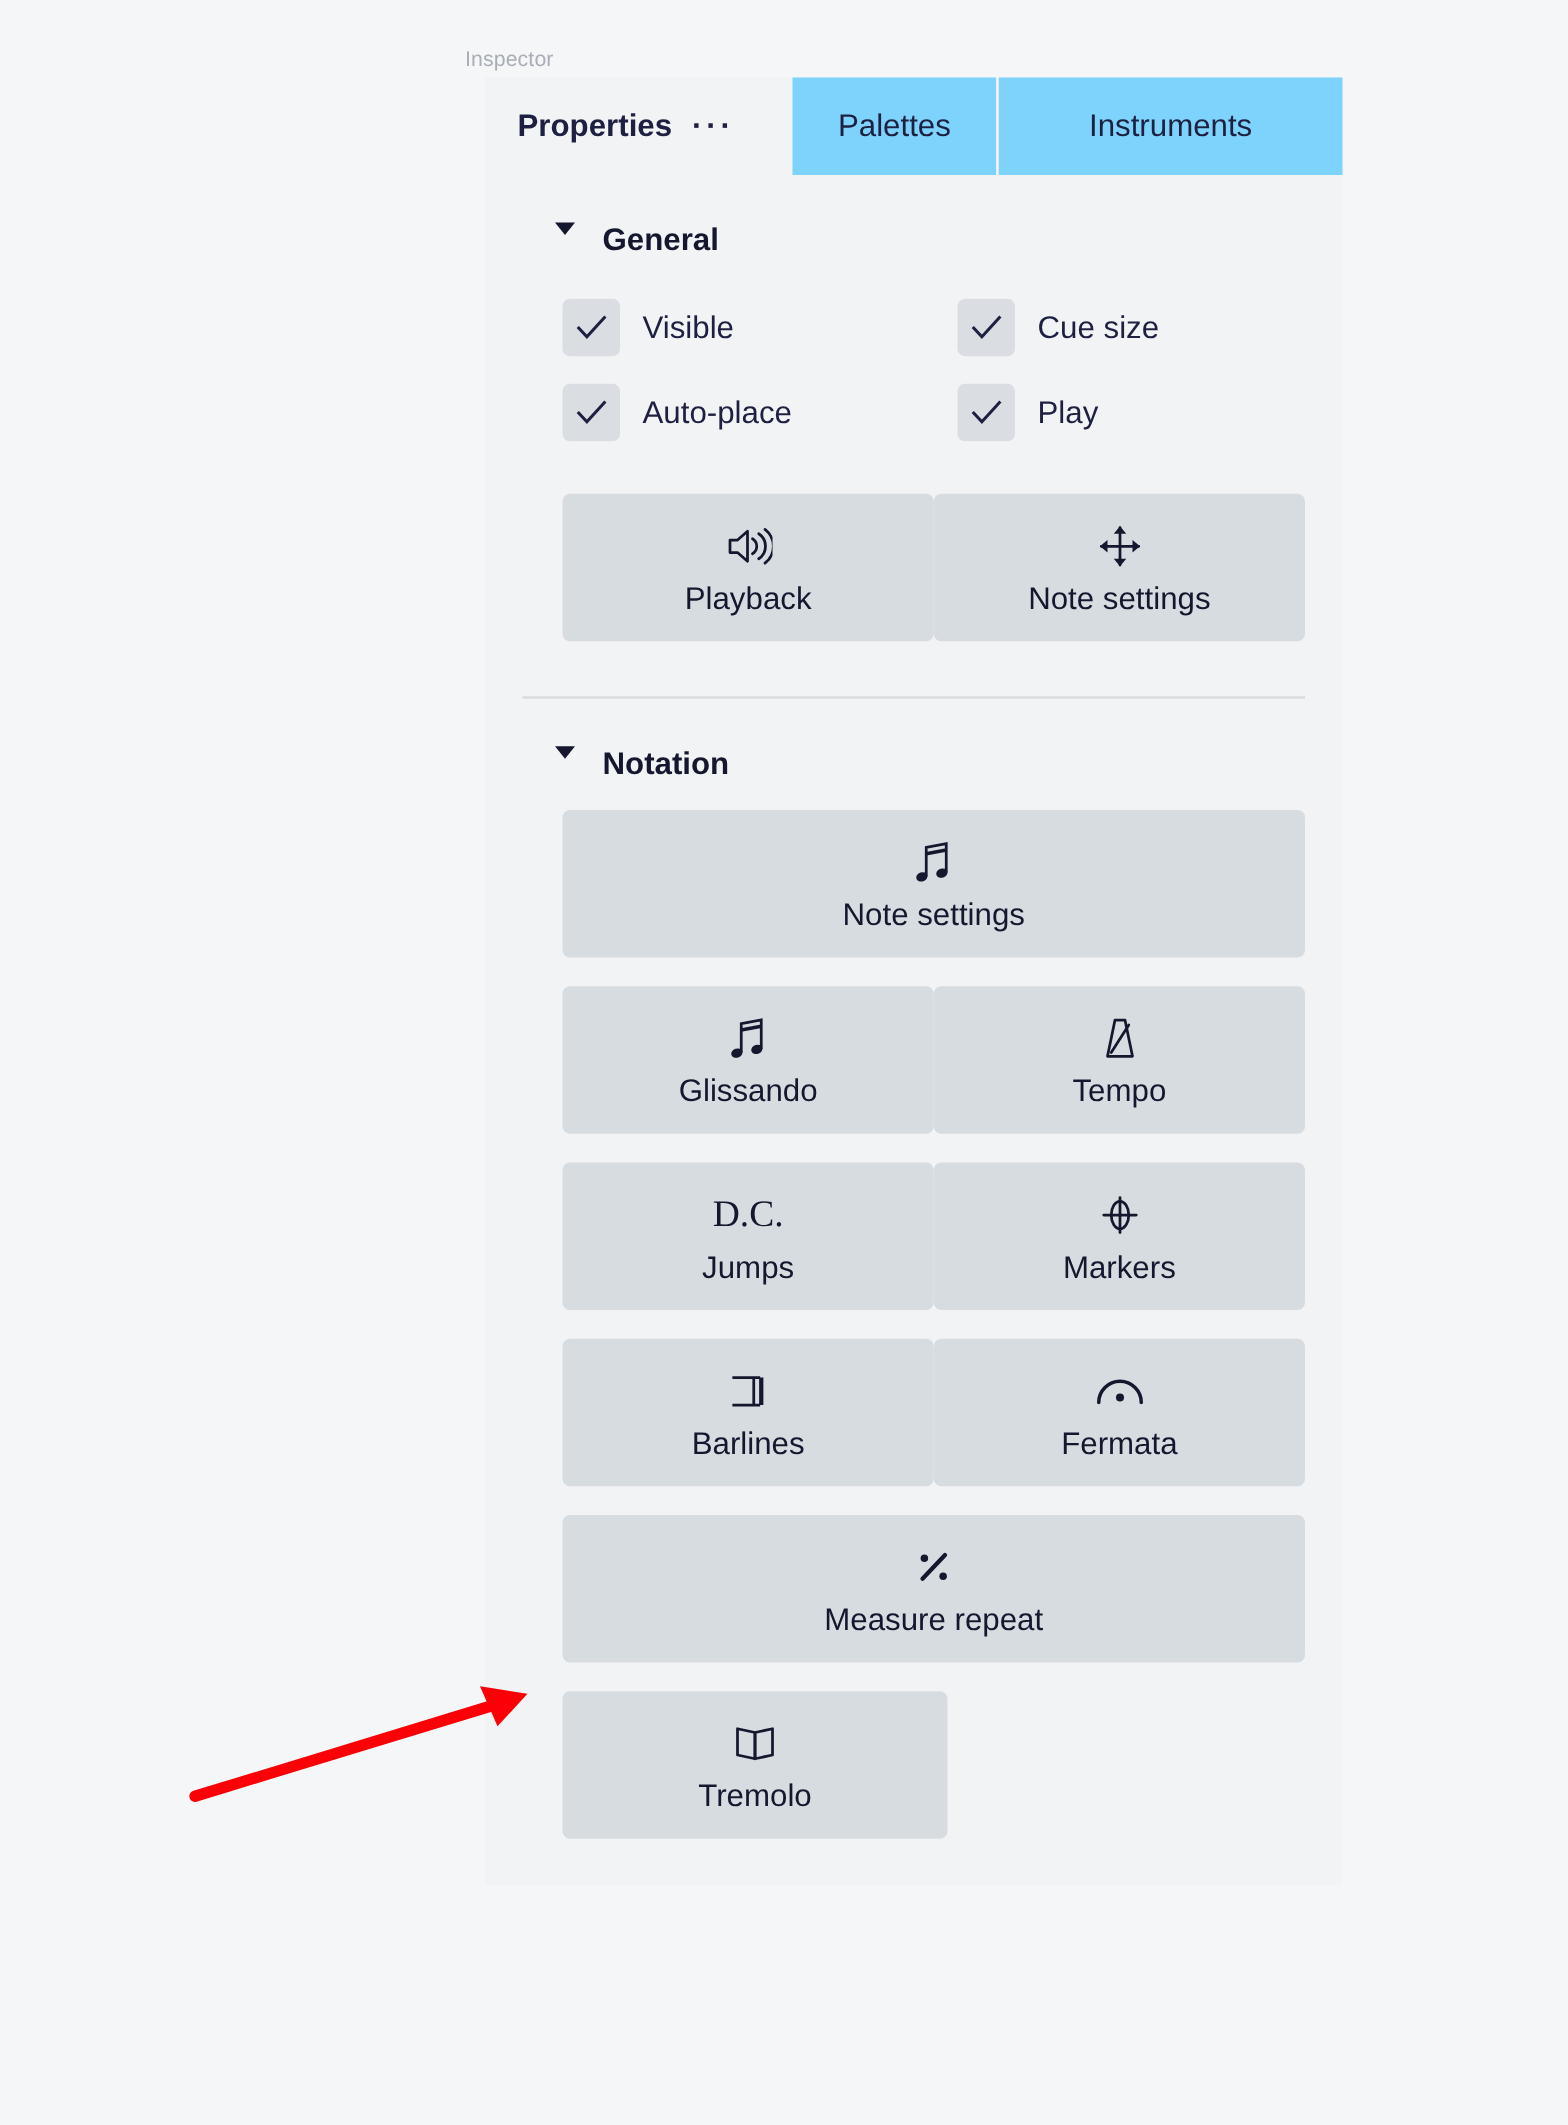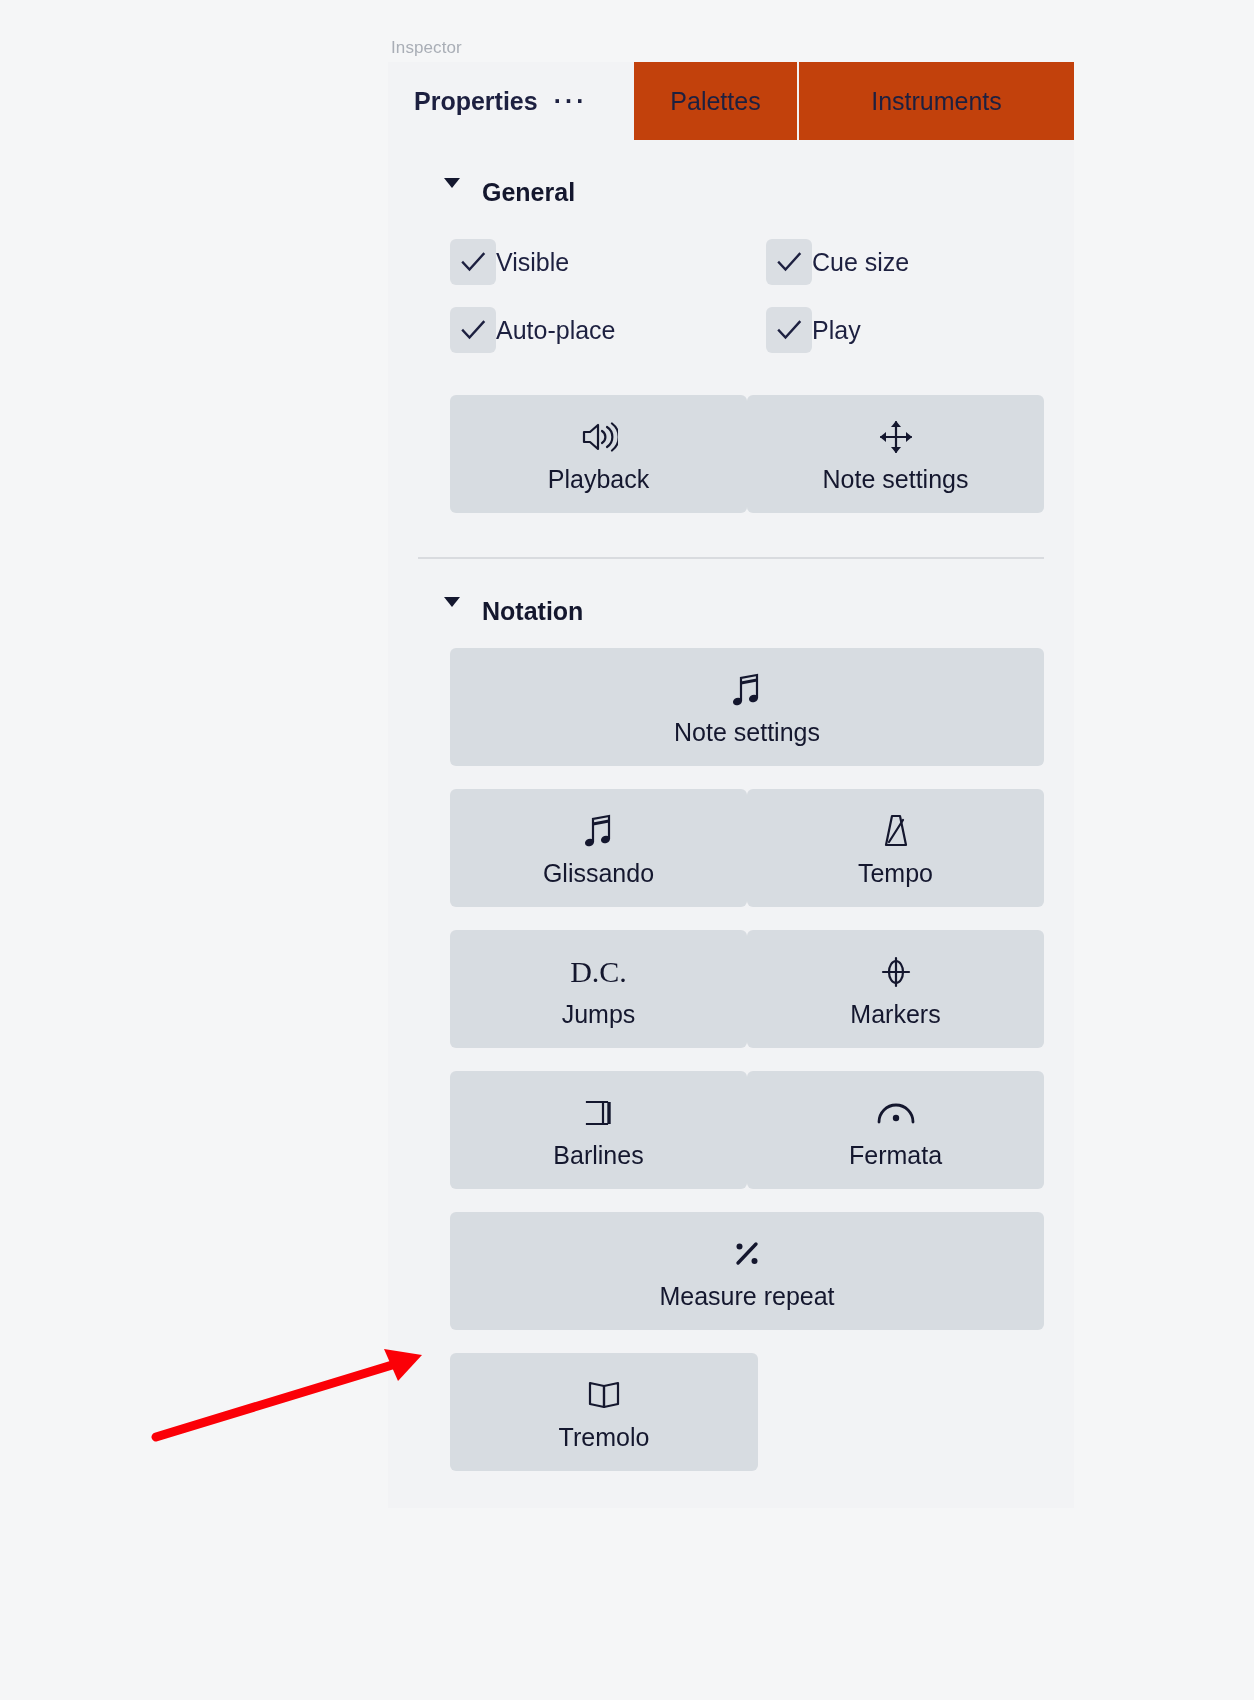--- a/index.html
+++ b/index.html
@@ -21,21 +21,21 @@
     position: absolute;
     left: 388px;
     top: 62px;
     width: 686px;
     height: 1446px;
     background: #f2f3f5;
   }
 
   #inspector-caption {
     position: absolute;
-    left: 391px;
+    left: 372px;
     top: 38px;
     font-size: 17px;
     color: #a9aeb6;
     letter-spacing: 0.1px;
   }
 
   
   #tab-bar {
     display: flex;
     height: 78px;
@@ -51,21 +51,21 @@
   }
   .tab.active {
     background: #f2f3f5;
     font-weight: bold;
     gap: 16px;
     padding-left: 26px;
     justify-content: flex-start;
     flex: 0 0 246px;
   }
   .tab.inactive {
-    background: #c2410c;
+    background: #7dd3fc;
     flex: 0 0 163px;
     font-weight: normal;
   }
   .tab.inactive.instruments {
     flex: 0 0 275px;
   }
   .tab-sep {
     width: 2px;
     background: #f2f3f5;
   }
@@ -100,20 +100,21 @@
   
   .check-grid {
     display: grid;
     grid-template-columns: 316px 1fr;
     row-gap: 22px;
     padding: 22px 0 0 32px;
   }
   .check-row {
     display: flex;
     align-items: center;
+    gap: 18px;
   }
   .checkbox {
     width: 46px;
     height: 46px;
     border-radius: 6px;
     background: #dadee3;
     display: flex;
     align-items: center;
     justify-content: center;
     flex: 0 0 auto;

